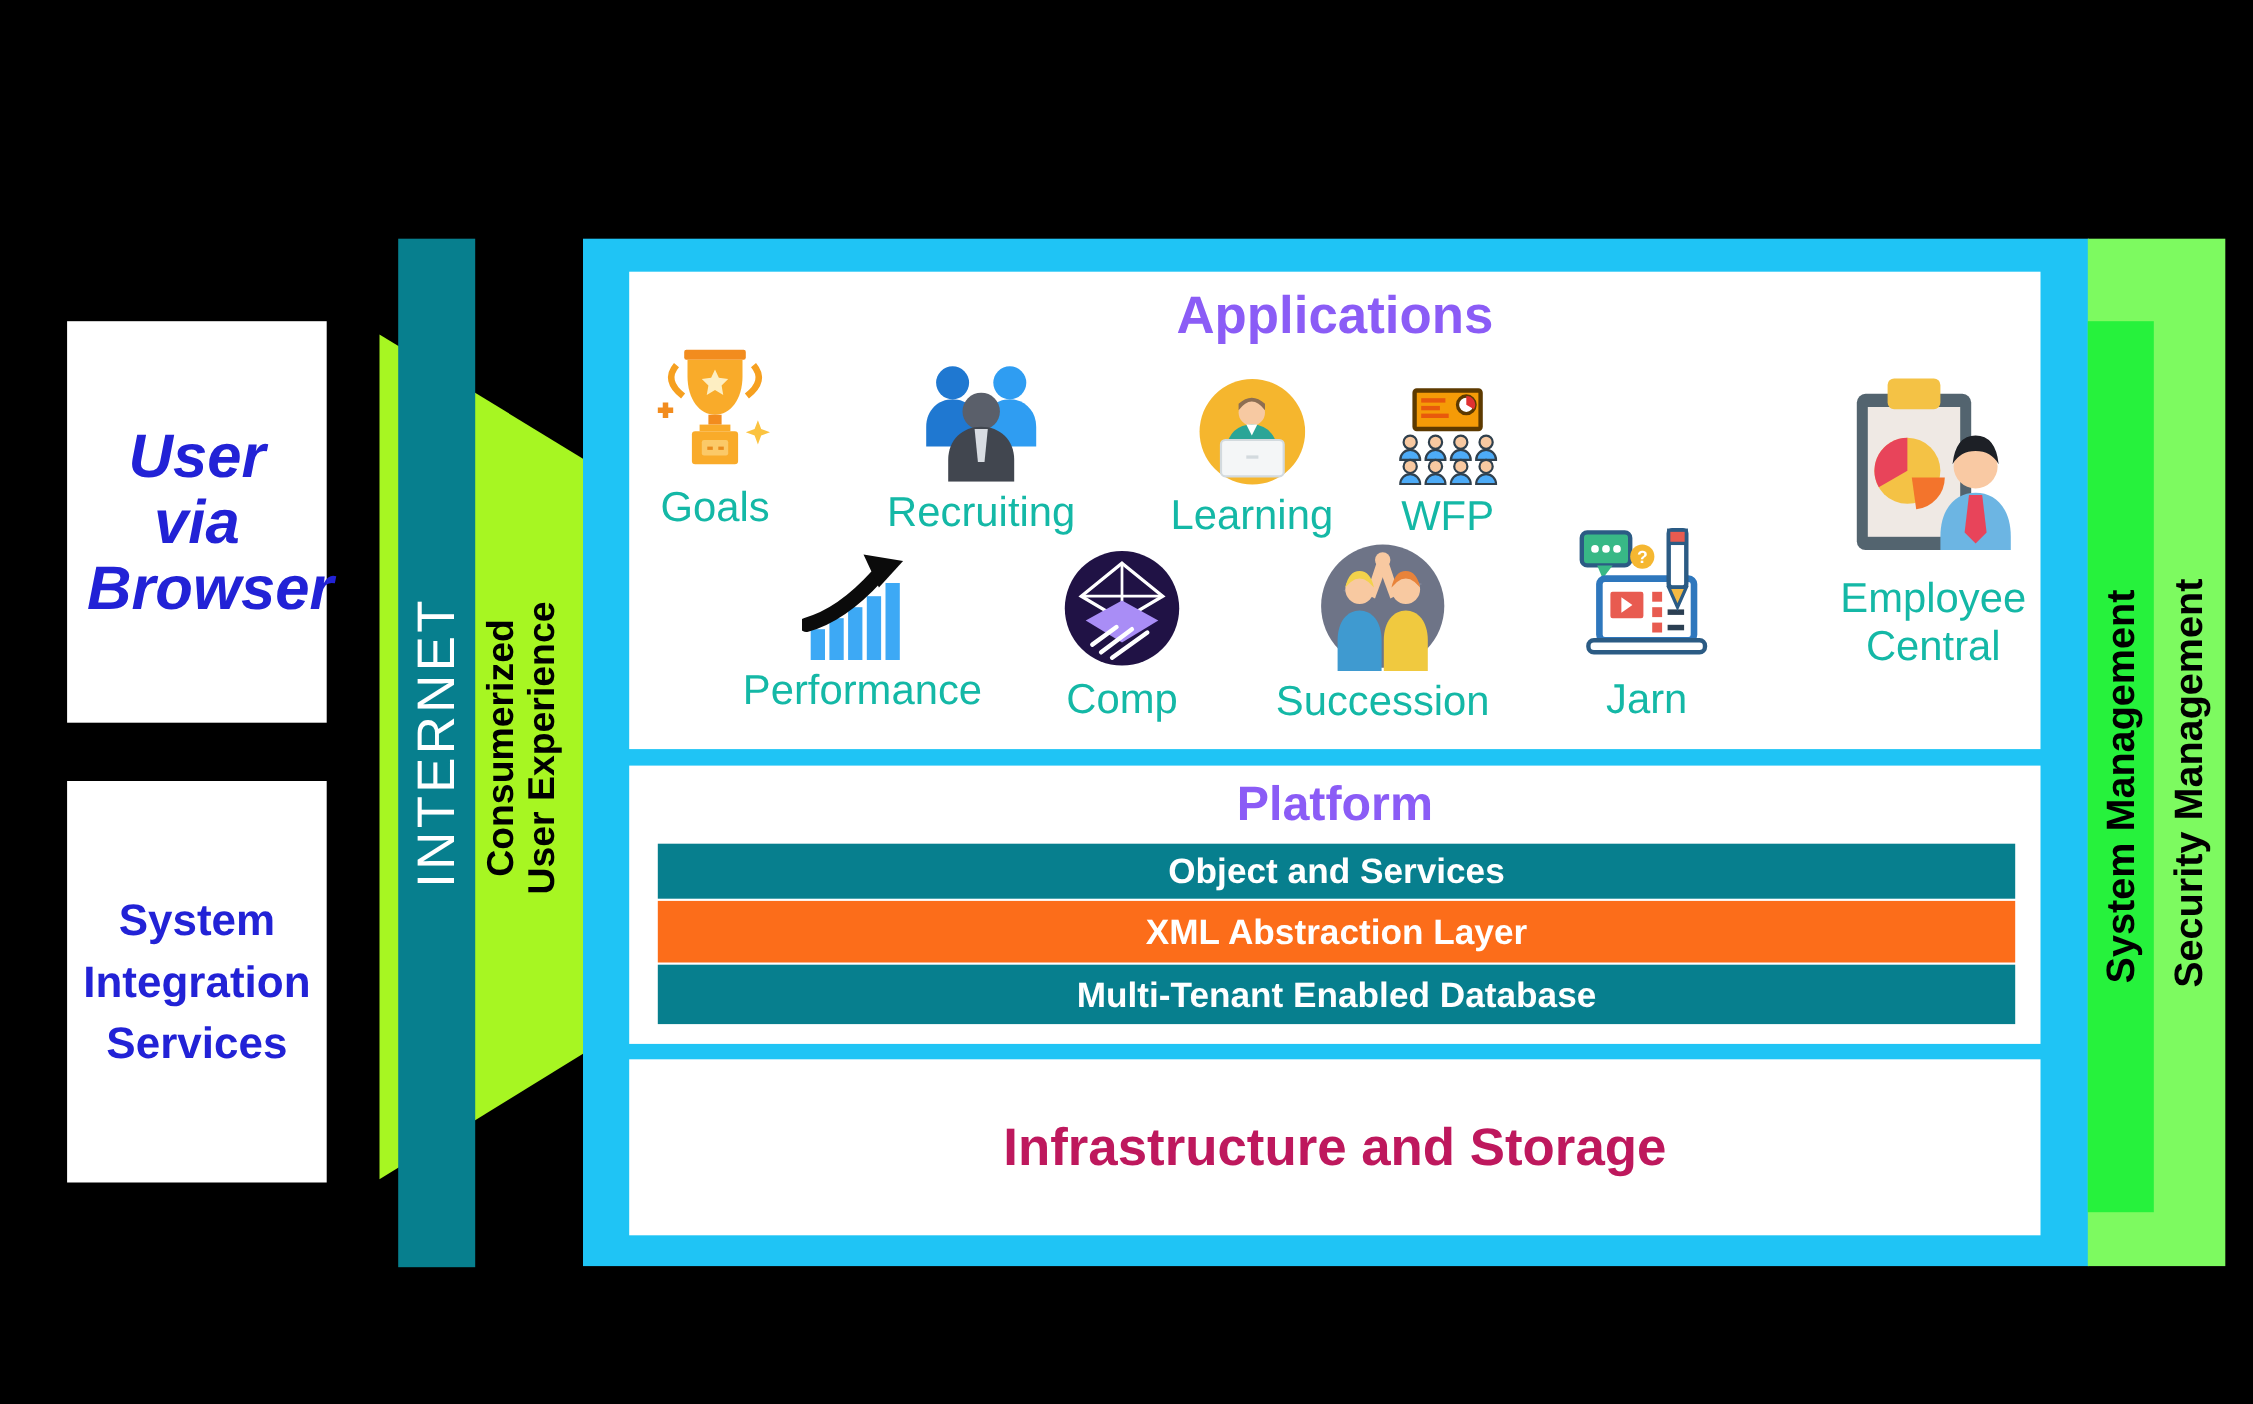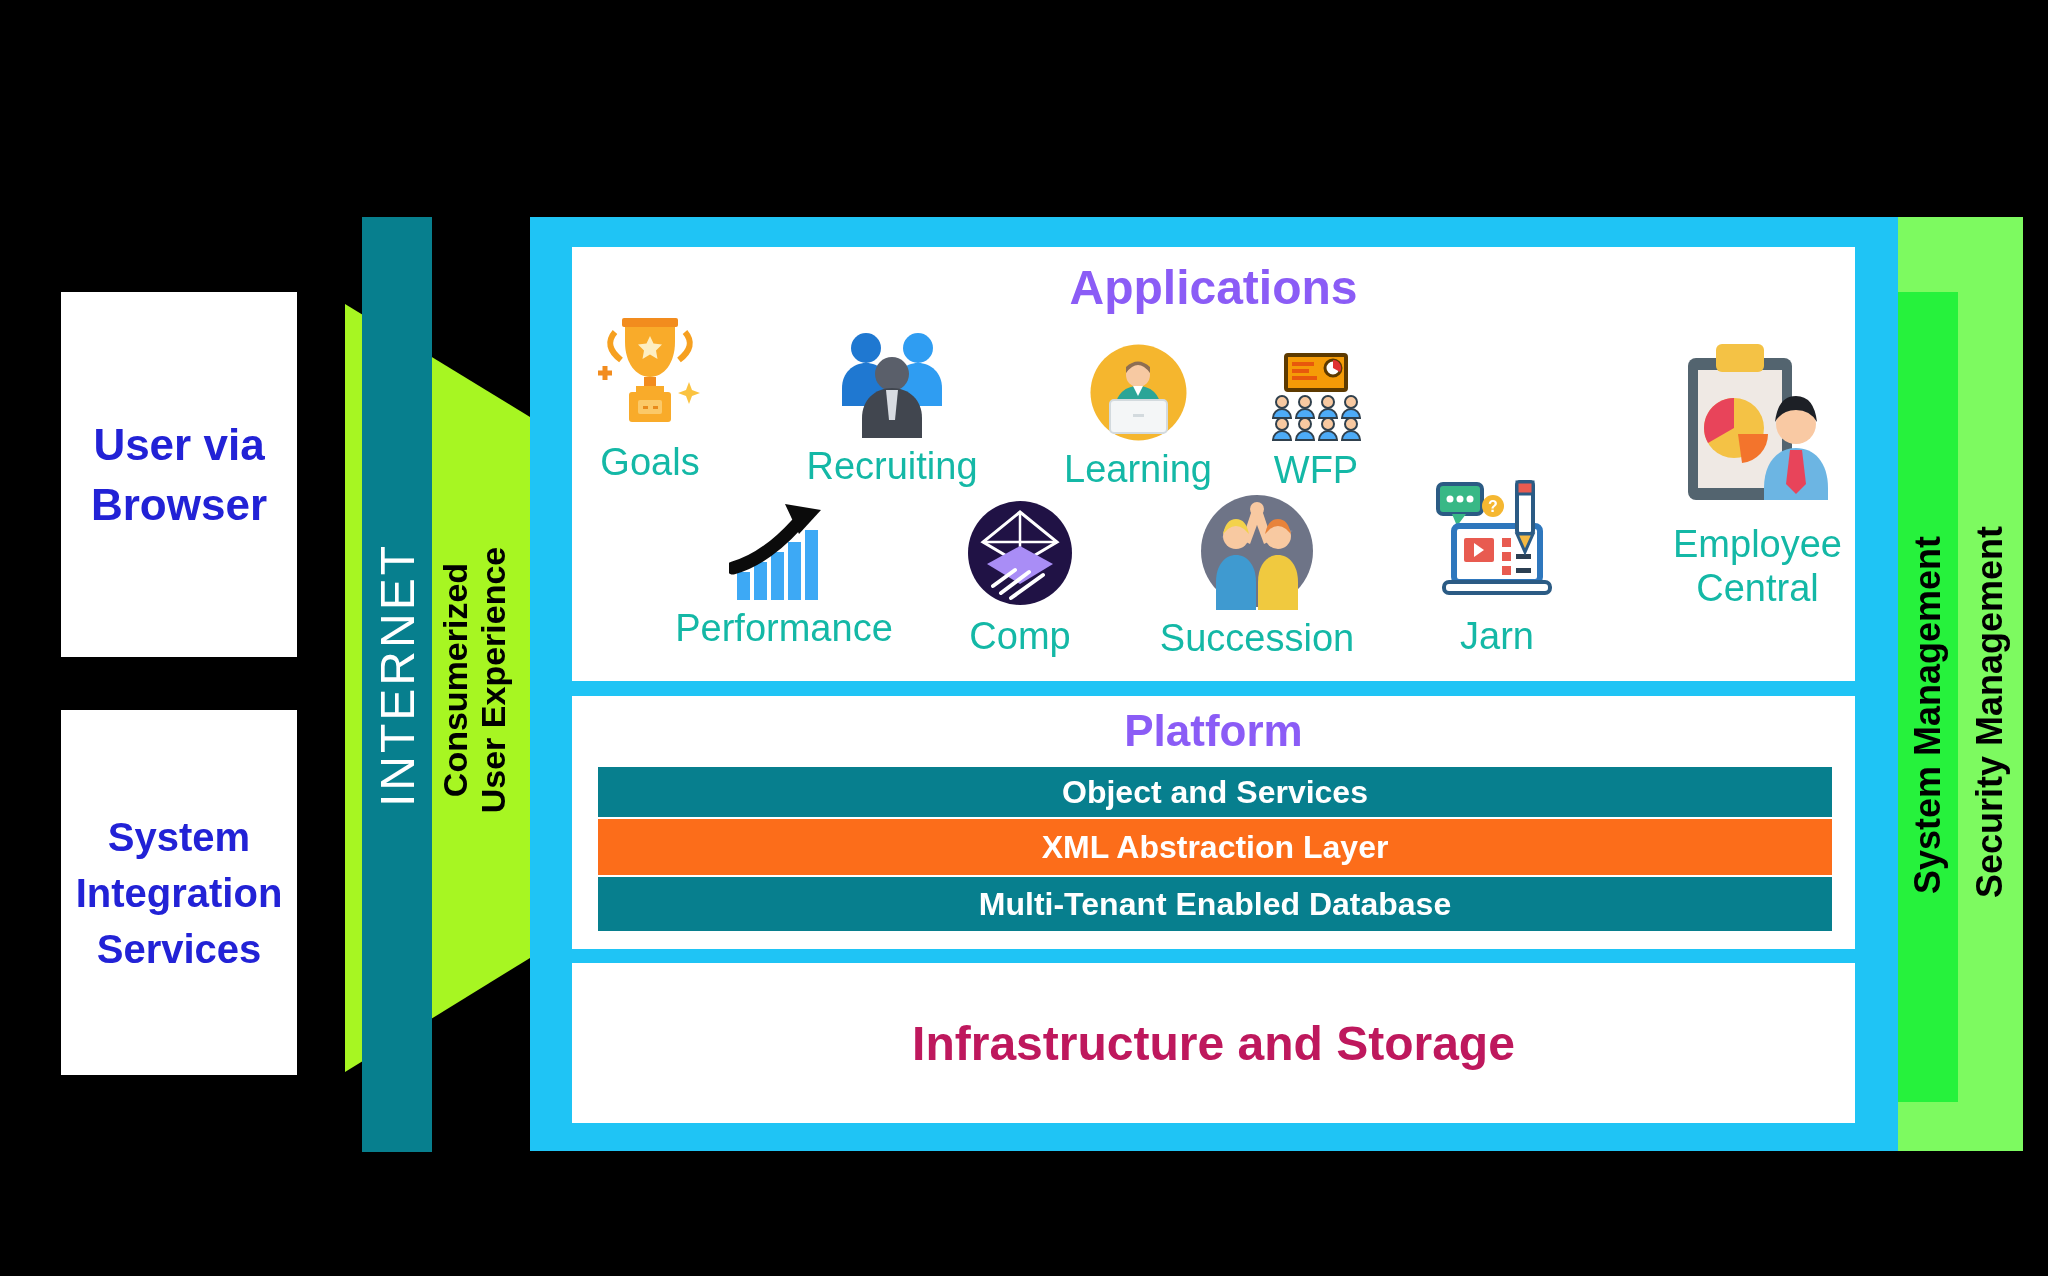--- a/index.html
+++ b/index.html
@@ -5,21 +5,21 @@
   html,body{margin:0;padding:0;background:#000;}
   #stage{position:relative;width:2048px;height:1276px;background:#000;overflow:hidden;
          font-family:"Liberation Sans",sans-serif;}
 
   
   .side-box{position:absolute;left:61px;width:236px;background:#fff;display:flex;
             align-items:center;justify-content:center;text-align:center;}
   #user-box{top:292px;height:365px;}
   #sis-box{top:710px;height:365px;}
   .side-box .bx-label{color:#2222d6;font-weight:bold;}
-  #user-box .bx-label{font-size:44px;line-height:60px;width:200px;}
+  #user-box .bx-label{font-size:56px;line-height:60px;width:200px;font-style:italic;}
   #sis-box .bx-label{font-size:40px;line-height:56px;width:226px;}
 
   
   #arrow-svg{position:absolute;left:0;top:0;}
 
   
   #internet-bar{position:absolute;left:362px;top:217px;width:70px;height:935px;background:#077f8e;}
   .vlabel{position:absolute;white-space:nowrap;transform:translate(-50%,-50%) rotate(-90deg);}
   #internet-label{left:397px;top:675px;color:#fff;font-size:48px;font-weight:500;letter-spacing:3px;}
   #arrow-text{left:474px;top:680px;color:#000;font-weight:bold;font-size:34px;line-height:38px;text-align:center;}

